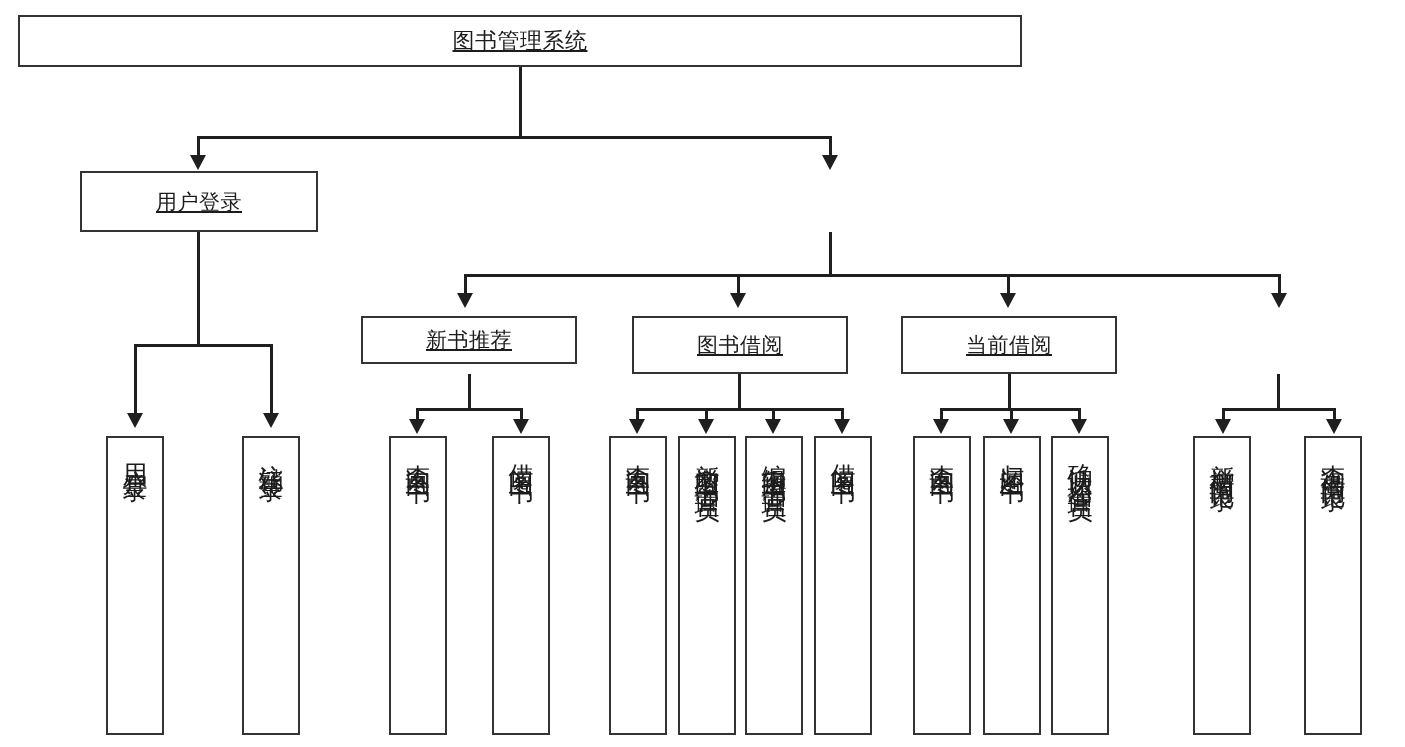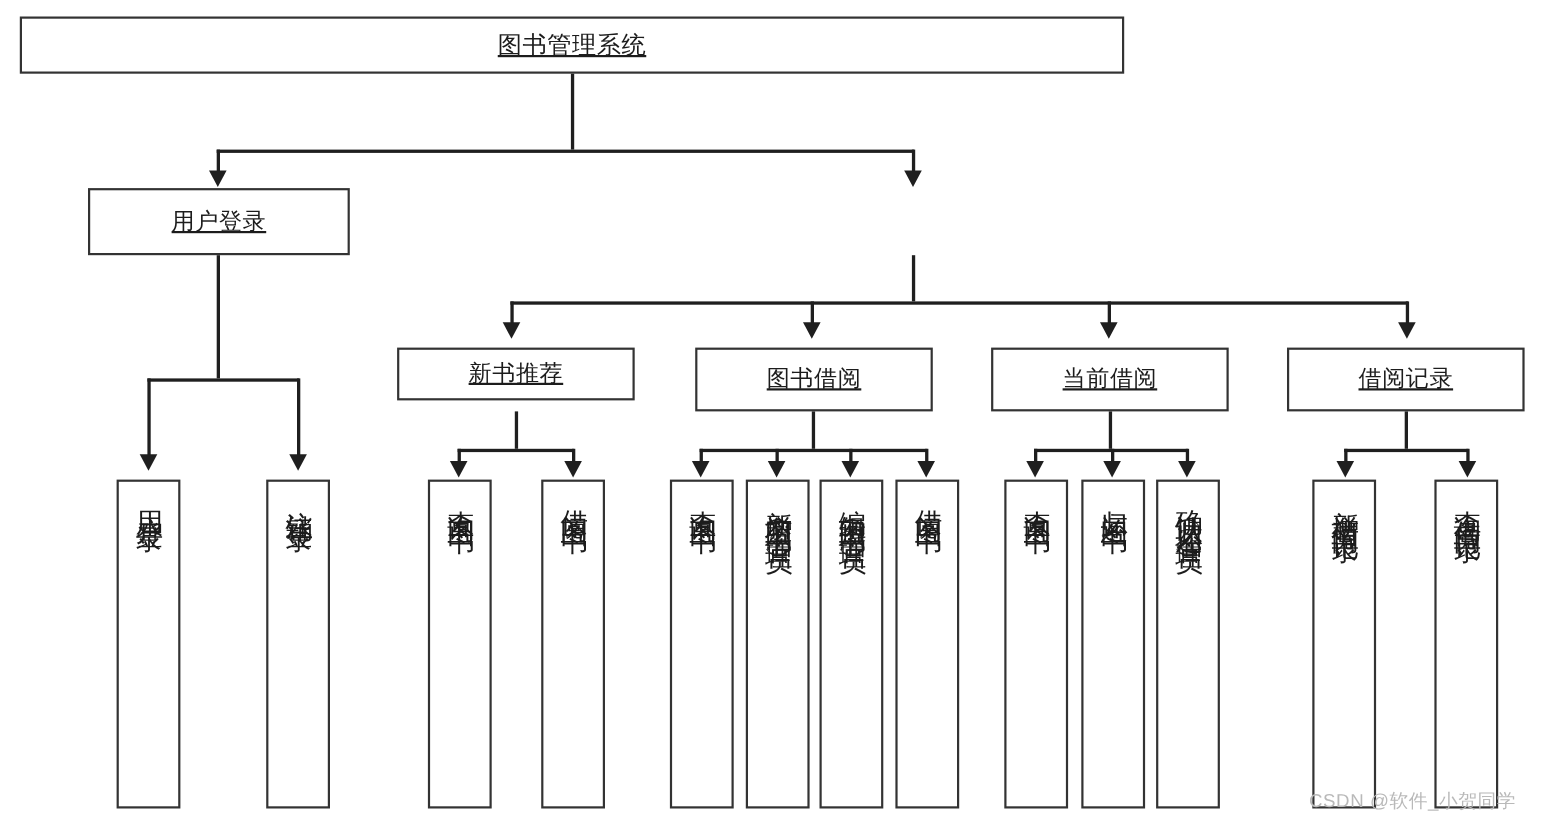--- a/index.html
+++ b/index.html
@@ -113,23 +113,20 @@
 
   <div class="node h" style="left:361px;top:316px;width:216px;height:48px;">
     <span class="lbl">新书推荐</span>
   </div>
   <div class="node h" style="left:632px;top:316px;width:216px;height:58px;">
     <span class="lbl">图书借阅</span>
   </div>
   <div class="node h" style="left:901px;top:316px;width:216px;height:58px;">
     <span class="lbl">当前借阅</span>
   </div>
-  <div class="node h" style="left:1170px;top:316px;width:216px;height:58px;">
-    <span class="lbl">借阅记录</span>
-  </div>
 
   <div class="ln vline" style="left:468px;top:374px;height:34px;"></div>
   <div class="ln hline" style="left:416px;top:408px;width:106px;"></div>
   <div class="ln vline" style="left:416px;top:408px;height:12px;"></div>
   <div class="arrow" style="left:409px;top:419px;"></div>
   <div class="ln vline" style="left:520px;top:408px;height:12px;"></div>
   <div class="arrow" style="left:513px;top:419px;"></div>
 
   <div class="ln vline" style="left:738px;top:374px;height:34px;"></div>
   <div class="ln hline" style="left:636px;top:408px;width:207px;"></div>
@@ -195,15 +192,14 @@
     <span class="lbl">确认归还（管理员）</span>
   </div>
 
   <div class="node v" style="left:1193px;top:436px;width:58px;height:299px;">
     <span class="lbl">新增借阅记录</span>
   </div>
   <div class="node v" style="left:1304px;top:436px;width:58px;height:299px;">
     <span class="lbl">查询借阅记录</span>
   </div>
 
-  <div class="watermark" style="left:1190px;top:717px;">CSDN @软件_小贺同学</div>
 
 </div>
 
 </body></html>

